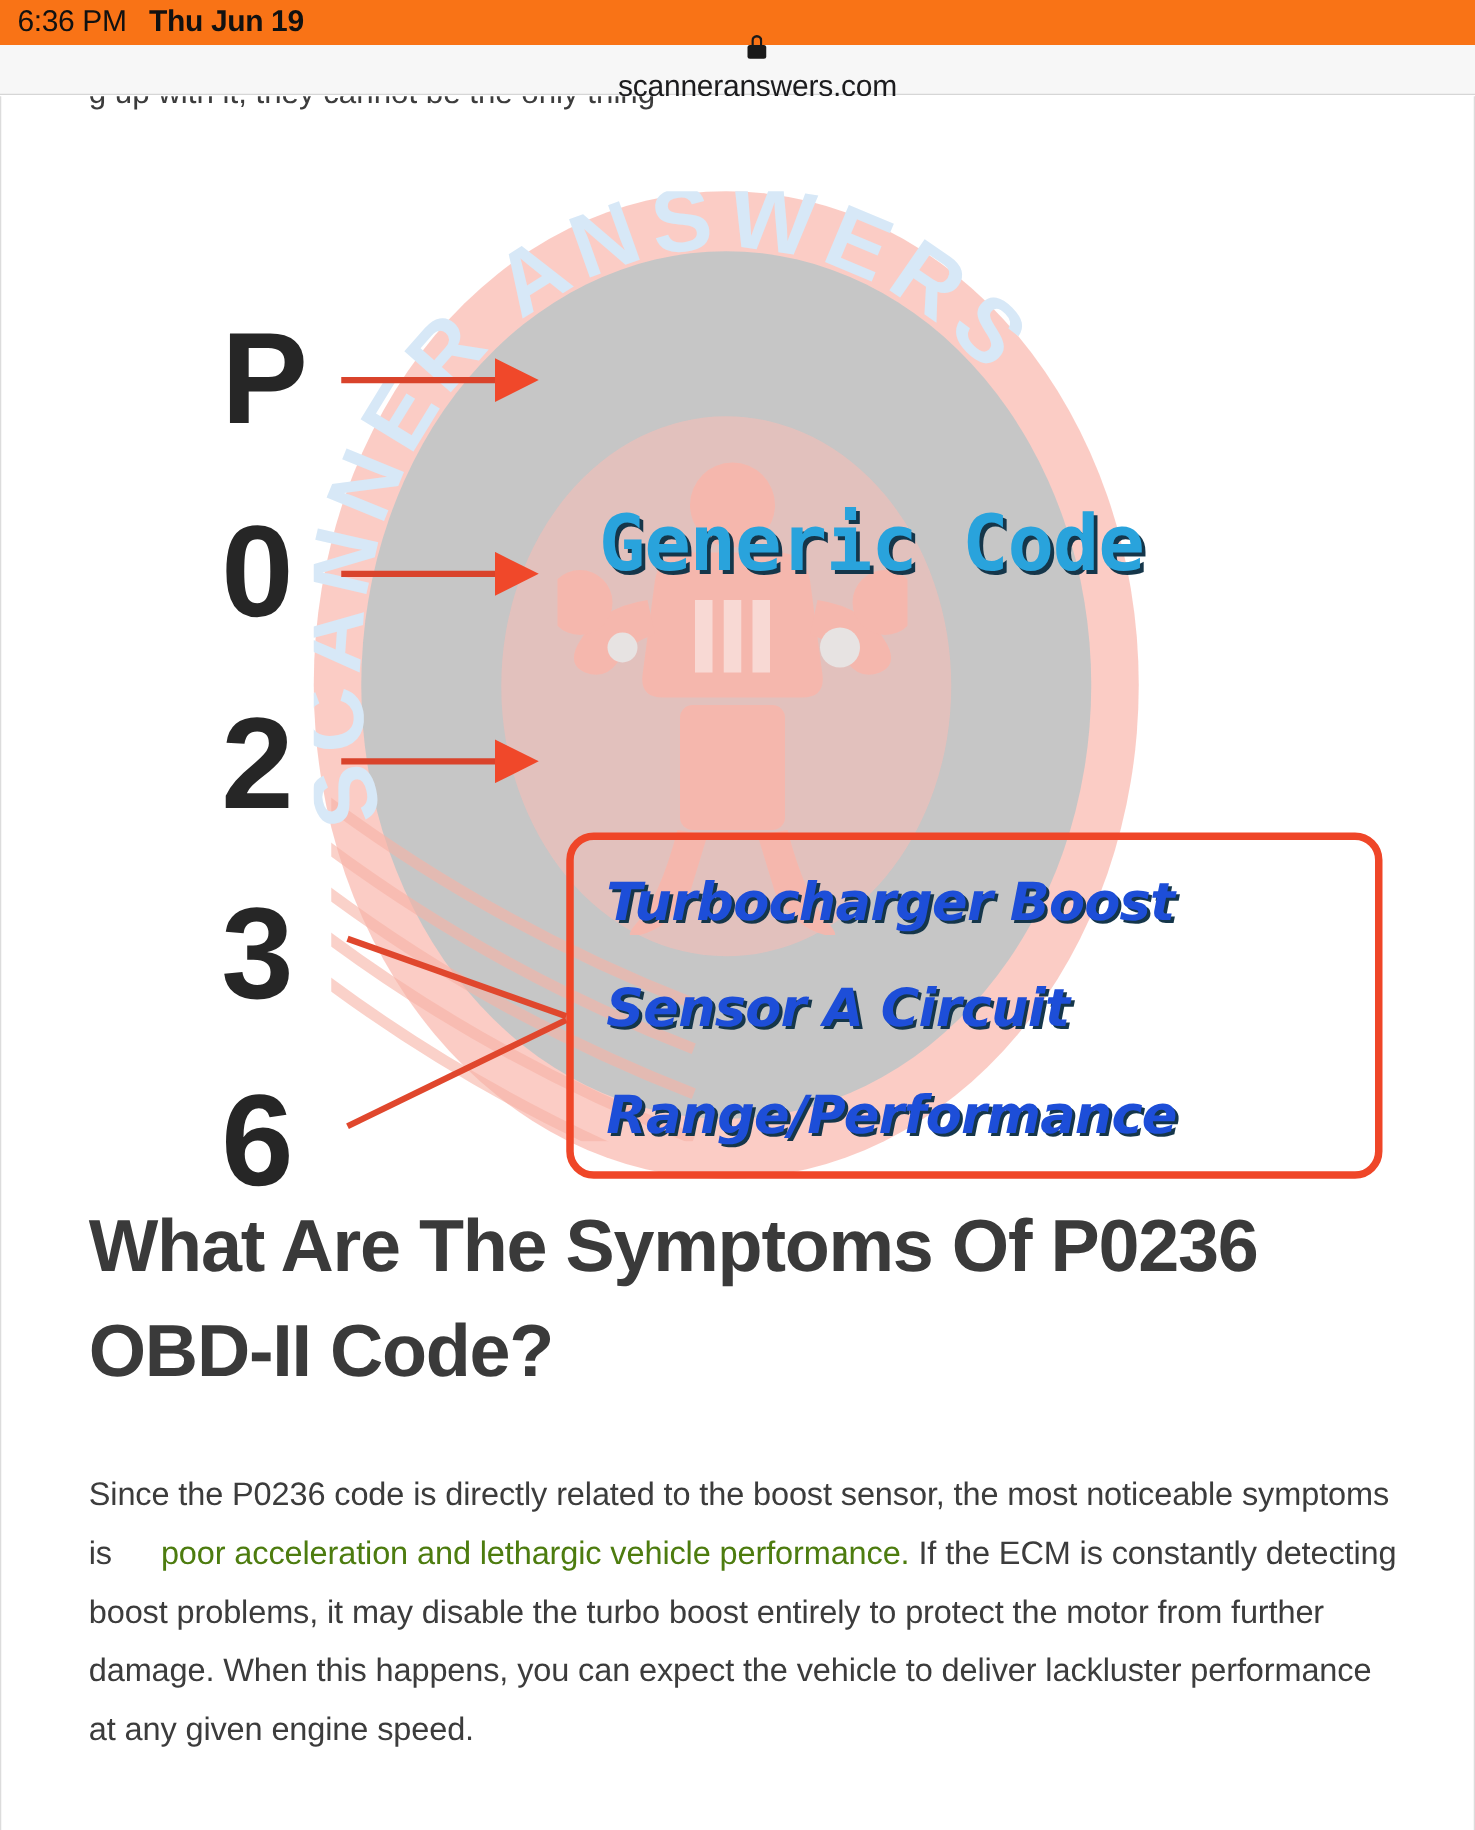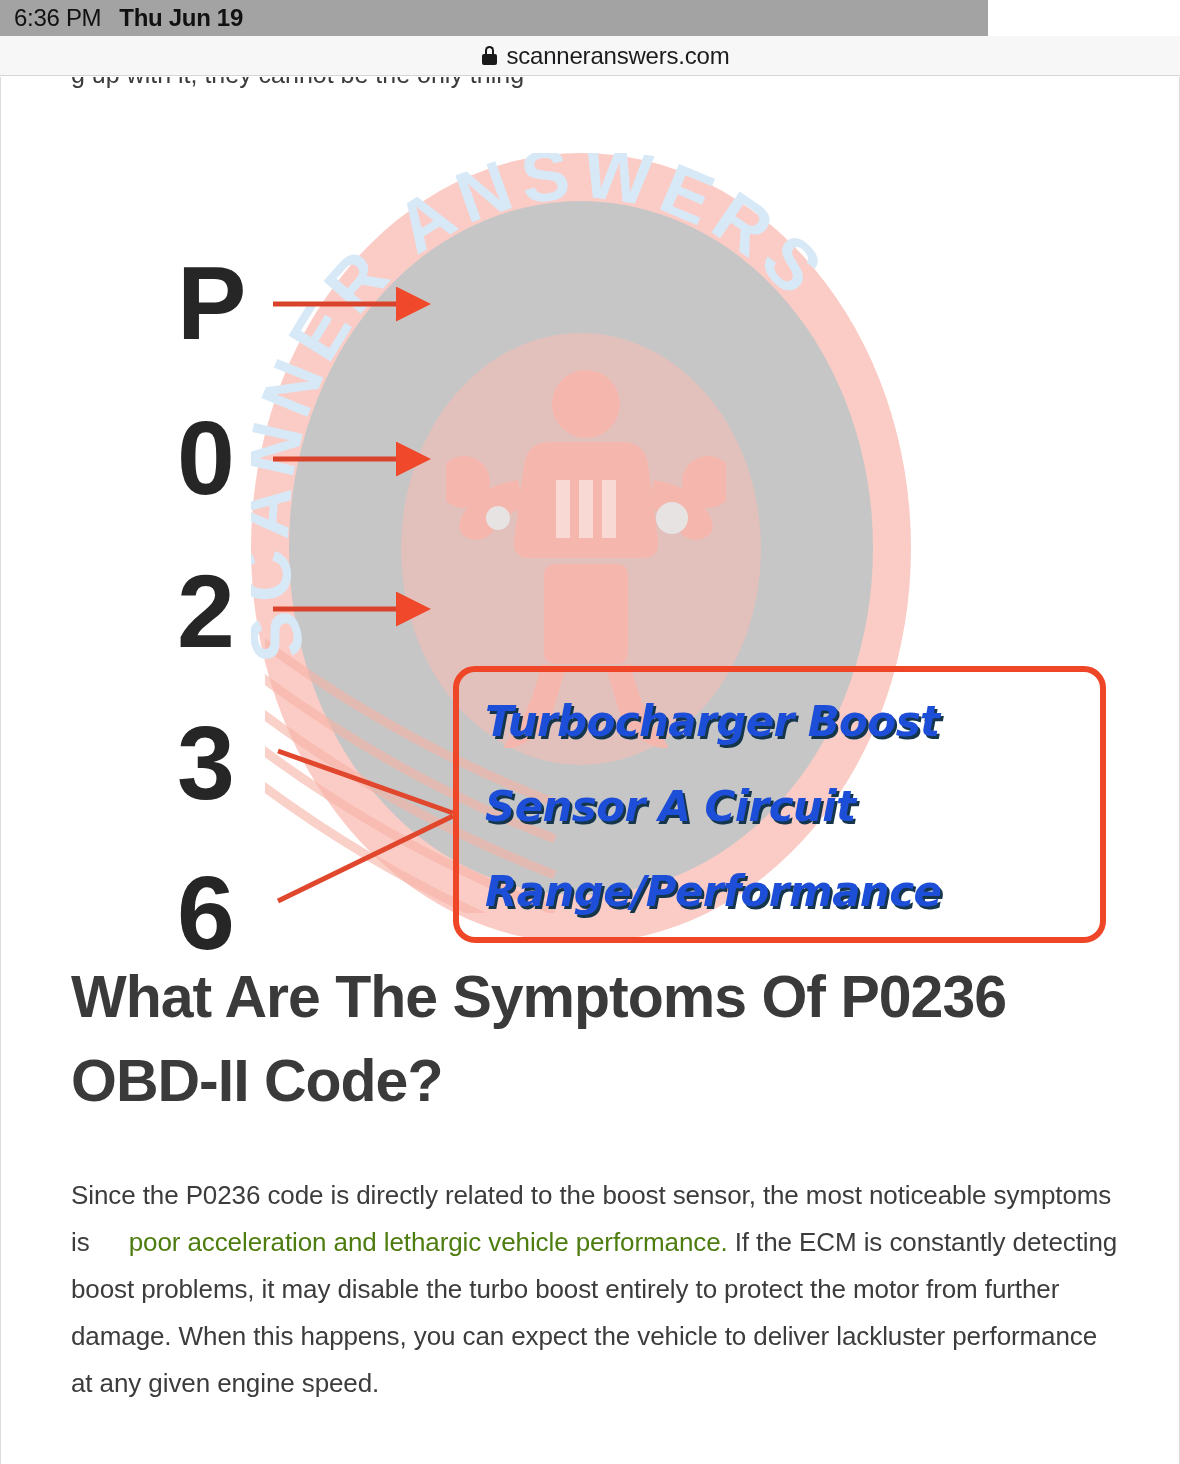--- a/index.html
+++ b/index.html
@@ -14,22 +14,22 @@
     position: relative;
     width: 1180px;
     height: 1464px;
     background: #ffffff;
   }
 
   
   .statusbar {
     position: absolute;
     left: 0; top: 0;
-    width: 988px; height: 36px;
-    background: #a3a3a3;
+    width: 1180px; height: 36px;
+    background: #f97316;
     display: flex;
     align-items: center;
     padding-left: 14px;
     gap: 18px;
   }
   .statusbar .clock {
     font-size: 24px;
     font-weight: 500;
     color: #111;
     letter-spacing: -0.3px;
@@ -50,20 +50,21 @@
     display: flex;
     align-items: center;
     justify-content: center;
     border-bottom: 1px solid #d6d6d6;
   }
   .urlbar .urlwrap {
     display: flex;
     align-items: center;
     gap: 9px;
     transform: translateX(16px);
+    flex-direction: column;
   }
   .lock-icon {
     width: 15px; height: 19px;
     position: relative;
     display: inline-block;
   }
   .lock-icon .shackle {
     position: absolute;
     left: 3px; top: 0;
     width: 9px; height: 9px;
@@ -360,20 +361,21 @@
 
       <div class="codecol">
         <span class="codechar c0">P</span>
         <span class="codechar c1">0</span>
         <span class="codechar c2">2</span>
         <span class="codechar c3">3</span>
         <span class="codechar c4">6</span>
       </div>
 
       <div class="labels">
+        <span class="mono-label l1">Generic Code</span>
       </div>
 
       <div class="callout"></div>
       <div class="callout-text">
         <span class="ital-label i0">Turbocharger Boost</span>
         <span class="ital-label i2">Range/Performance</span>
         <span class="ital-label i1">Sensor A Circuit</span>
       </div>
     </div>
 

